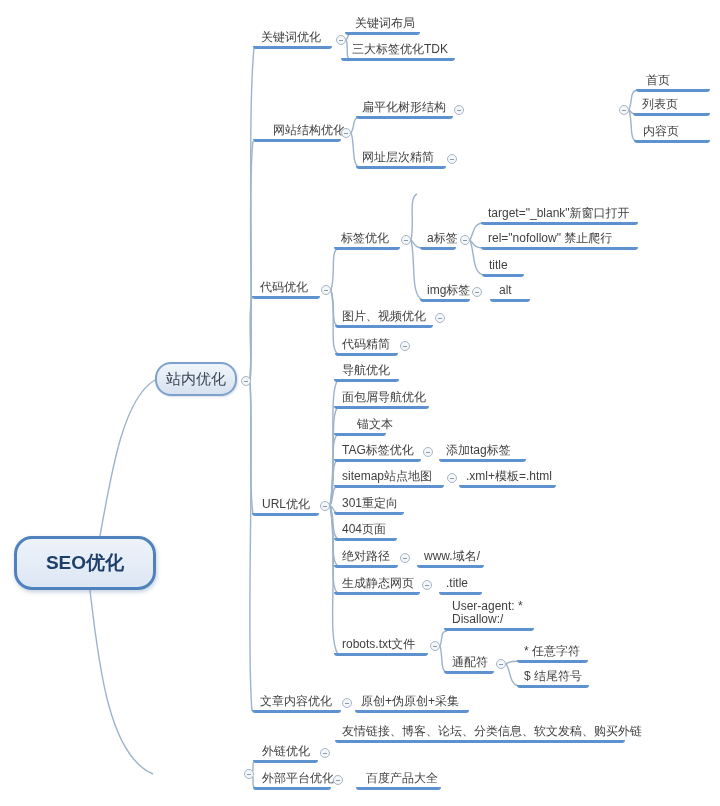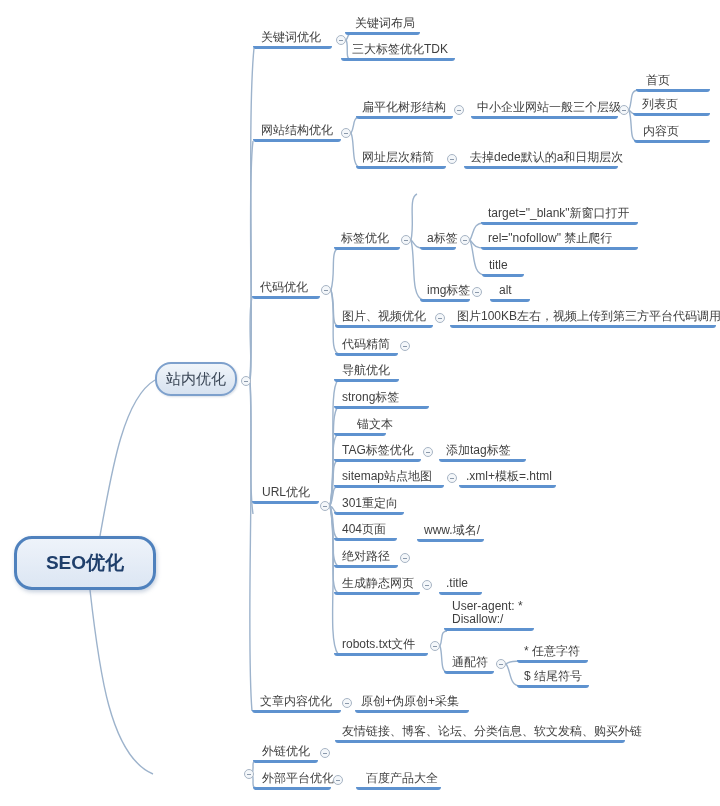--- a/index.html
+++ b/index.html
@@ -110,53 +110,50 @@
     </g>
   </svg>
 
   <div class="box root" style="left:14px;top:536px;width:142px;height:54px">SEO优化</div>
   <div class="box" style="left:155px;top:362px;width:82px;height:34px">站内优化</div>
 
   <div class="node" style="left:253px;top:30px;width:79px;padding-left:8px">关键词优化</div>
   <div class="node" style="left:345px;top:16px;width:75px;padding-left:10px">关键词布局</div>
   <div class="node" style="left:341px;top:42px;width:114px;padding-left:11px">三大标签优化TDK</div>
 
-  <div class="node" style="left:253px;top:123px;width:88px;padding-left:8px">网站结构优化</div>
+  <div class="node" style="left:253px;top:123px;width:88px;padding-left:20px">网站结构优化</div>
   <div class="node" style="left:356px;top:100px;width:97px;padding-left:6px">扁平化树形结构</div>
-  <div class="node" style="left:471px;top:100px;width:147px;padding-left:6px">中小企业网站一般三个层级</div>
   <div class="node" style="left:636px;top:73px;width:74px;padding-left:10px">首页</div>
   <div class="node" style="left:633px;top:97px;width:77px;padding-left:9px">列表页</div>
   <div class="node" style="left:634px;top:124px;width:76px;padding-left:9px">内容页</div>
   <div class="node" style="left:356px;top:150px;width:90px;padding-left:6px">网址层次精简</div>
-  <div class="node" style="left:464px;top:150px;width:154px;padding-left:6px">去掉dede默认的a和日期层次</div>
 
   <div class="node" style="left:252px;top:280px;width:68px;padding-left:8px">代码优化</div>
   <div class="node" style="left:334px;top:231px;width:66px;padding-left:7px">标签优化</div>
   <div class="node" style="left:420px;top:231px;width:36px;padding-left:7px">a标签</div>
   <div class="node" style="left:481px;top:206px;width:157px;padding-left:7px">target="_blank"新窗口打开</div>
   <div class="node" style="left:481px;top:231px;width:157px;padding-left:7px">rel="nofollow" 禁止爬行</div>
   <div class="node" style="left:482px;top:258px;width:42px;padding-left:7px">title</div>
   <div class="node" style="left:420px;top:283px;width:50px;padding-left:7px">img标签</div>
   <div class="node" style="left:490px;top:283px;width:40px;padding-left:9px">alt</div>
   <div class="node" style="left:335px;top:309px;width:98px;padding-left:7px">图片、视频优化</div>
-  <div class="node" style="left:450px;top:309px;width:266px;padding-left:7px">图片100KB左右，视频上传到第三方平台代码调用</div>
   <div class="node" style="left:335px;top:337px;width:63px;padding-left:7px">代码精简</div>
 
-  <div class="node" style="left:252px;top:485px;width:67px;padding-left:10px">URL优化</div>
+  <div class="node" style="left:252px;top:497px;width:67px;padding-left:10px">URL优化</div>
   <div class="node" style="left:334px;top:363px;width:65px;padding-left:8px">导航优化</div>
-  <div class="node" style="left:334px;top:390px;width:95px;padding-left:8px">strong标签</div>
+  <div class="node" style="left:334px;top:390px;width:95px;padding-left:8px">面包屑导航优化</div>
   <div class="node" style="left:334px;top:417px;width:52px;padding-left:23px">锚文本</div>
   <div class="node" style="left:334px;top:443px;width:87px;padding-left:8px">TAG标签优化</div>
   <div class="node" style="left:439px;top:443px;width:87px;padding-left:7px">添加tag标签</div>
   <div class="node" style="left:334px;top:469px;width:110px;padding-left:8px">sitemap站点地图</div>
   <div class="node" style="left:459px;top:469px;width:97px;padding-left:7px">.xml+模板=.html</div>
   <div class="node" style="left:334px;top:496px;width:70px;padding-left:8px">301重定向</div>
   <div class="node" style="left:334px;top:522px;width:63px;padding-left:8px">404页面</div>
   <div class="node" style="left:334px;top:549px;width:64px;padding-left:8px">绝对路径</div>
-  <div class="node" style="left:417px;top:523px;width:67px;padding-left:7px">www.域名/</div>
+  <div class="node" style="left:417px;top:549px;width:67px;padding-left:7px">www.域名/</div>
   <div class="node" style="left:334px;top:576px;width:86px;padding-left:8px">生成静态网页</div>
   <div class="node" style="left:439px;top:576px;width:43px;padding-left:7px">.title</div>
   <div class="node" style="left:334px;top:637px;width:94px;padding-left:8px">robots.txt文件</div>
   <div class="node" style="left:444px;top:600px;width:90px;padding-left:8px;line-height:13px">
     <span>User-agent: *</span>
     <span>Disallow:/</span>
   </div>
   <div class="node" style="left:444px;top:655px;width:50px;padding-left:8px">通配符</div>
   <div class="node" style="left:517px;top:644px;width:71px;padding-left:7px">* 任意字符</div>
   <div class="node" style="left:517px;top:669px;width:72px;padding-left:7px">$ 结尾符号</div>

